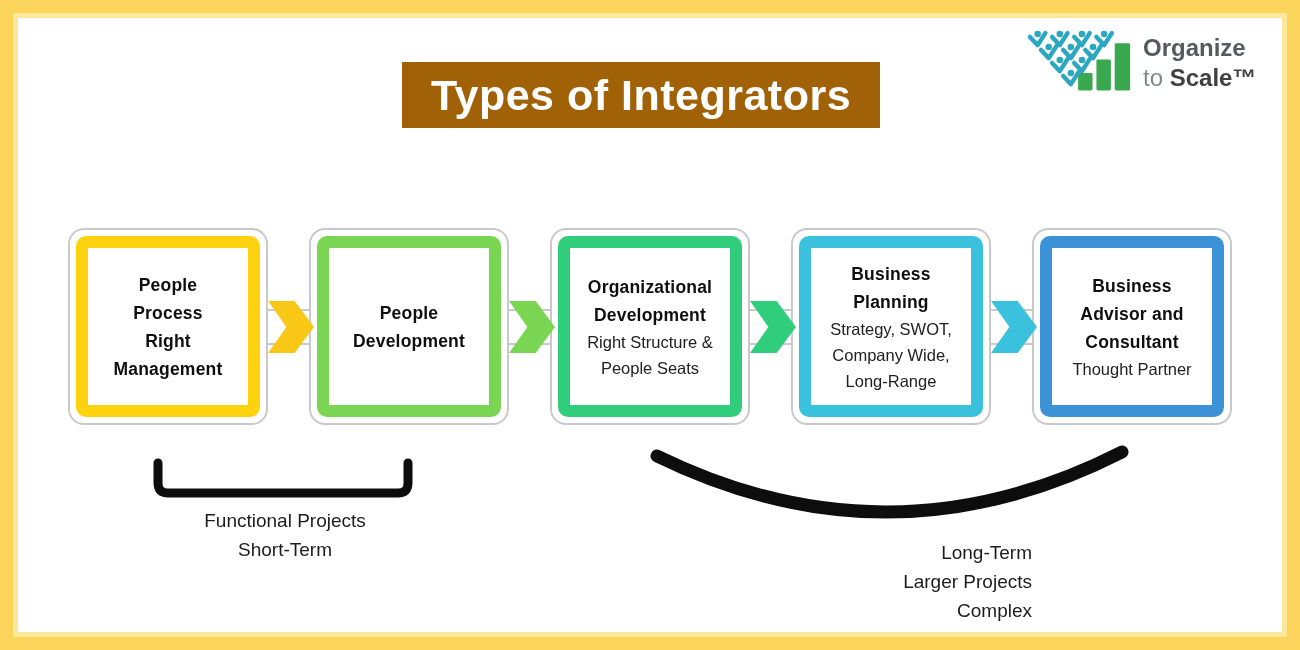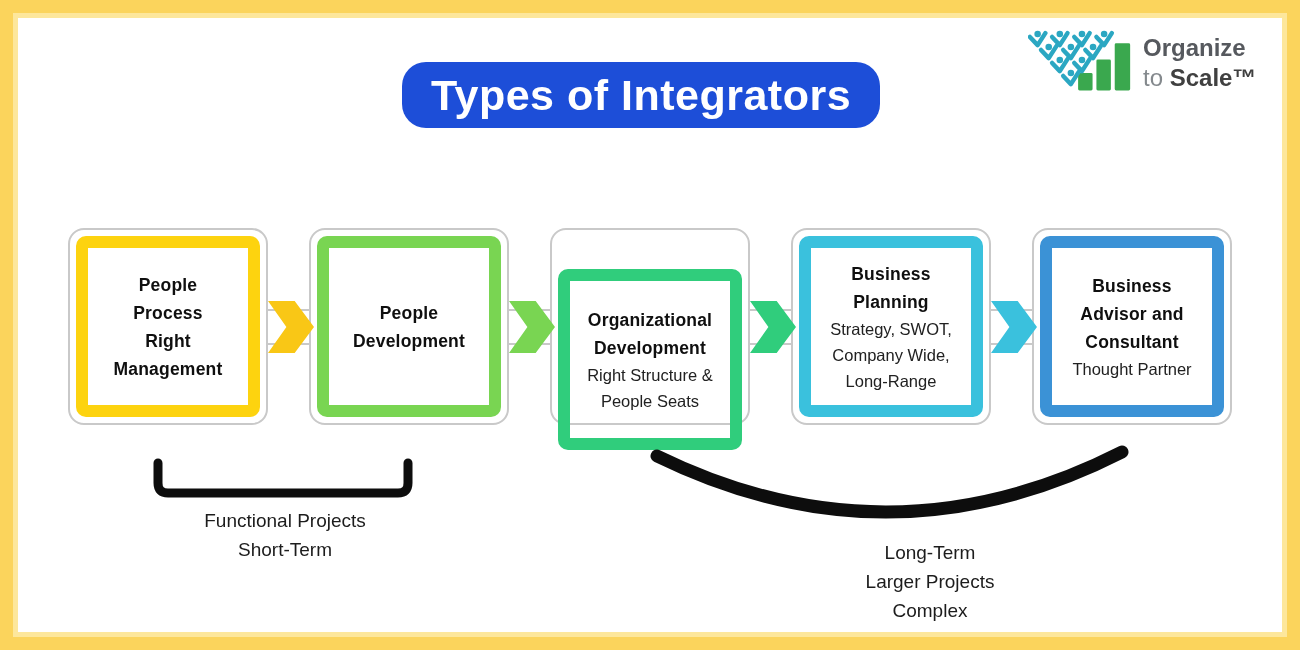--- a/index.html
+++ b/index.html
@@ -62,31 +62,31 @@
   .chev {
     position: absolute; top: 301px; width: 46px; height: 52px; z-index: 3;
     clip-path: polygon(0% 0%, 58% 0%, 100% 50%, 58% 100%, 0% 100%, 40% 50%);
   }
   .overlay-svg { position: absolute; left: 0; top: 0; z-index: 4; pointer-events: none; }
   .note {
     position: absolute; width: 300px; text-align: center;
     color: #1c1c1c; font-size: 19px; line-height: 29px; z-index: 5;
   }
   .note-short { left: 135px; top: 506px; }
-  .note-long  { left: 780px; top: 538px; }
+  .note-long  { left: 732px; top: 538px; text-align: right; }
 </style>
 </head>
 <body>
 
 <div class="stage">
 
   <div class="frame-outer" style="border-color: rgb(251, 212, 92);"></div>
   <div class="frame-inner" style="border-color: rgb(253, 231, 155);"></div>
 
-  <div class="banner" style="background: #1d4ed8; border-radius: 24px;">
+  <div class="banner" style="background: #a16207;">
     <span class="banner-text">Types of Integrators</span>
   </div>
 
   <div class="logo">
     <svg width="106" height="63" viewBox="0 0 110 64">
       <defs>
         <g id="person">
           <circle cx="10" cy="3.5" r="3.4" fill="currentColor"></circle>
           <path d="M2,6.5 L10,15 L18,2.5" stroke="currentColor" stroke-width="4.6" fill="none" stroke-linecap="round" stroke-linejoin="round"></path>
         </g>
@@ -130,21 +130,21 @@
   </div>
 
   <div class="box" style="left:309px;">
     <div class="box-border" style="border-color: rgb(121, 213, 82);">
       <div class="bt">People</div>
       <div class="bt">Development</div>
     </div>
   </div>
 
   <div class="box" style="left:550px;">
-    <div class="box-border" style="border-color: rgb(48, 205, 124); margin-top: 33px;">
+    <div class="box-border" style="border-color: rgb(48, 205, 124);">
       <div class="bt">Organizational</div>
       <div class="bt">Development</div>
       <div class="bs">Right Structure &amp;</div>
       <div class="bs">People Seats</div>
     </div>
   </div>
 
   <div class="box" style="left:791px;">
     <div class="box-border" style="border-color: rgb(58, 193, 221);">
       <div class="bt">Business</div>

